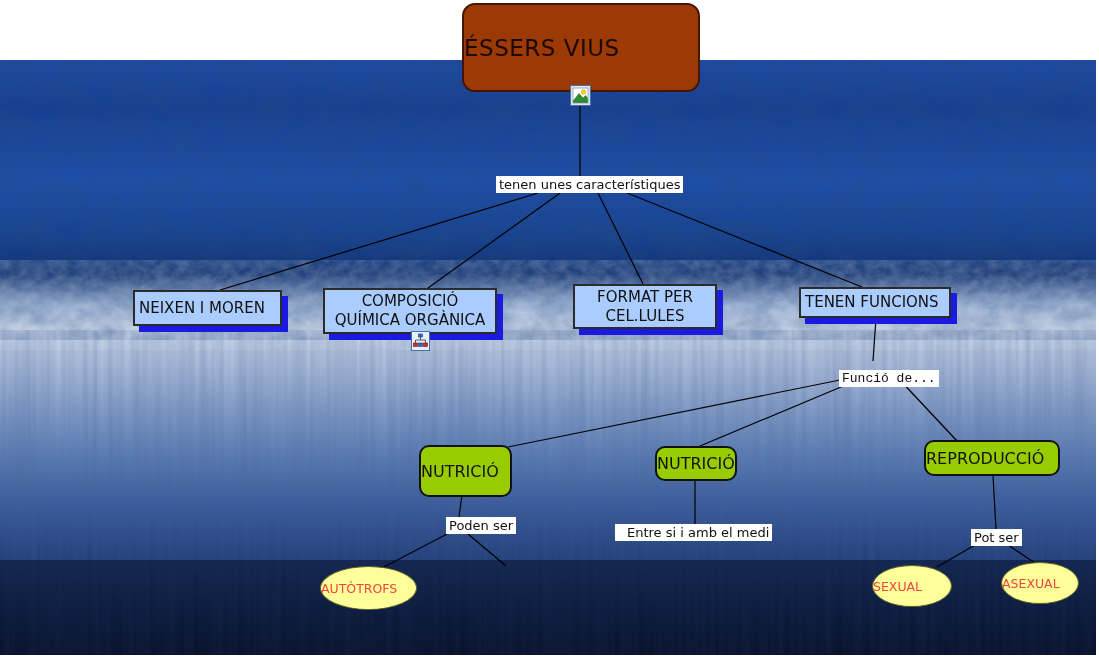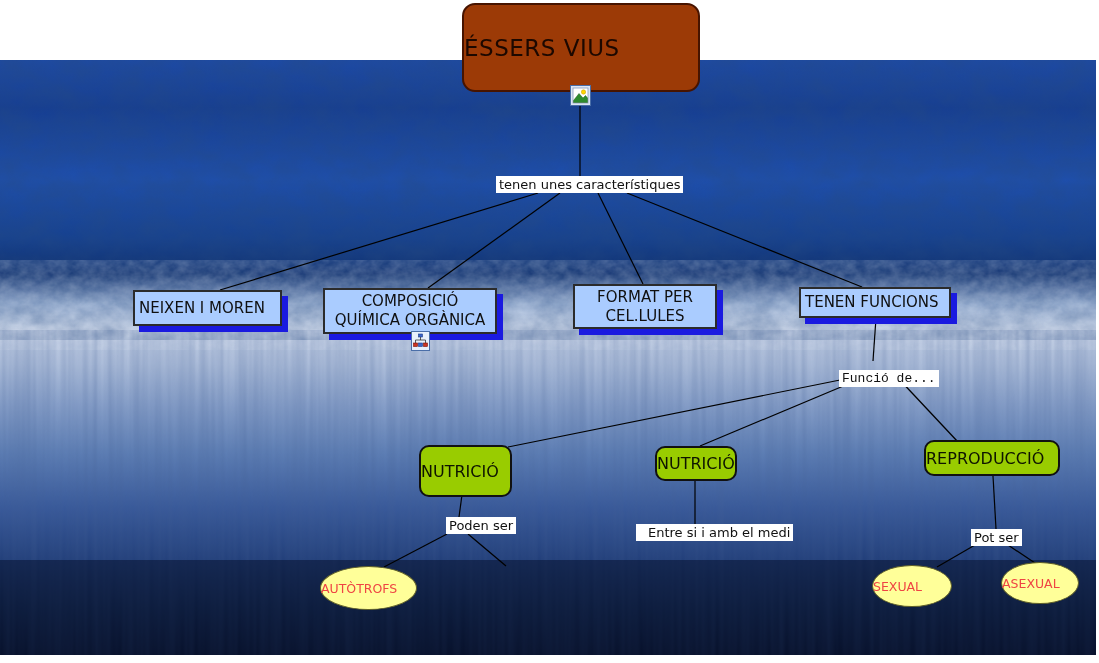--- a/index.html
+++ b/index.html
@@ -39,21 +39,21 @@
   #box-neixen{left:133px;top:290px;width:149px;height:36px;}
   #box-composicio{left:323px;top:288px;width:174px;height:46px;}
   #box-format{left:573px;top:284px;width:144px;height:45px;}
   #box-funcions{left:799px;top:287px;width:152px;height:31px;}
   #lbl-caract{left:496px;top:176px;}
   #lbl-funcio{left:839px;top:370px;font-family:Liberation Mono, monospace;}
   #box-nutricio{left:419px;top:445px;width:93px;height:52px;}
   #box-relacio{left:655px;top:446px;width:82px;height:35px;}
   #box-reproduccio{left:924px;top:440px;width:136px;height:36px;}
   #lbl-poden{left:446px;top:517px;}
-  #lbl-entre{left:636px;top:524px;padding-left:12px;}
+  #lbl-entre{left:615px;top:524px;padding-left:12px;}
   #lbl-pot{left:971px;top:529px;}
   #leaf-autotrofs{left:320px;top:566px;width:97px;height:44px;}
   #leaf-heterotrofs{left:456px;top:566px;width:110px;height:44px;}
   #leaf-sexual{left:872px;top:565px;width:80px;height:42px;}
   #leaf-asexual{left:1001px;top:562px;width:78px;height:42px;}
   #icon-root{left:570px;top:85px;}
   #icon-hier{left:411px;top:331px;}
 </style>
 </head>
 <body>

